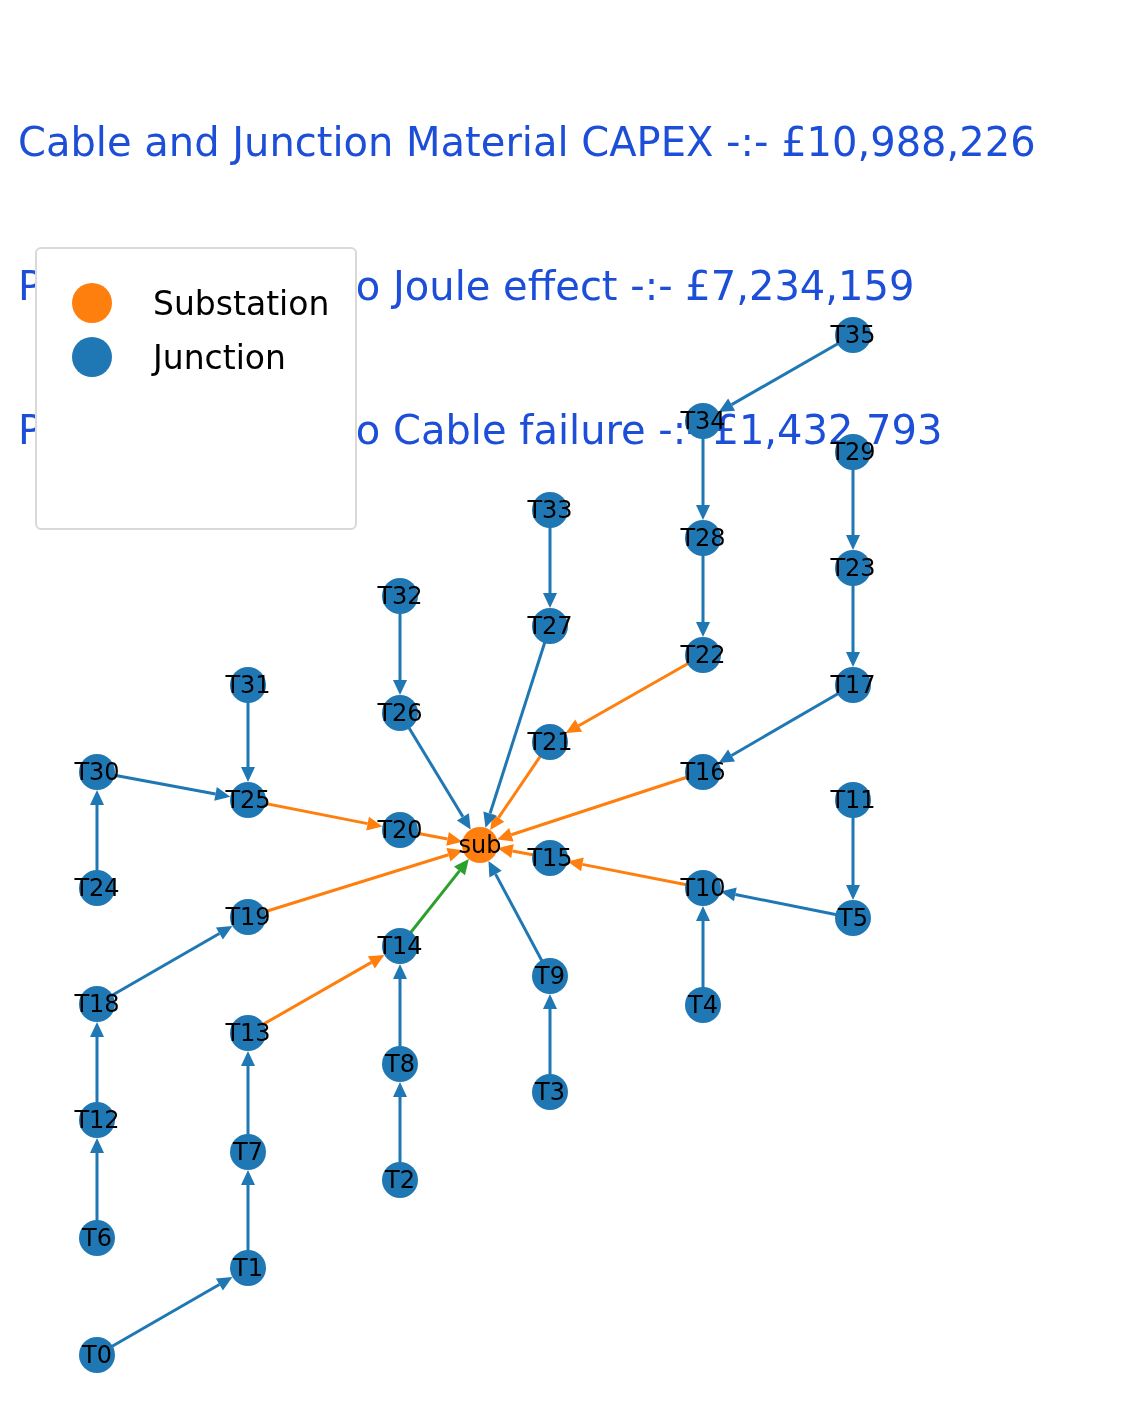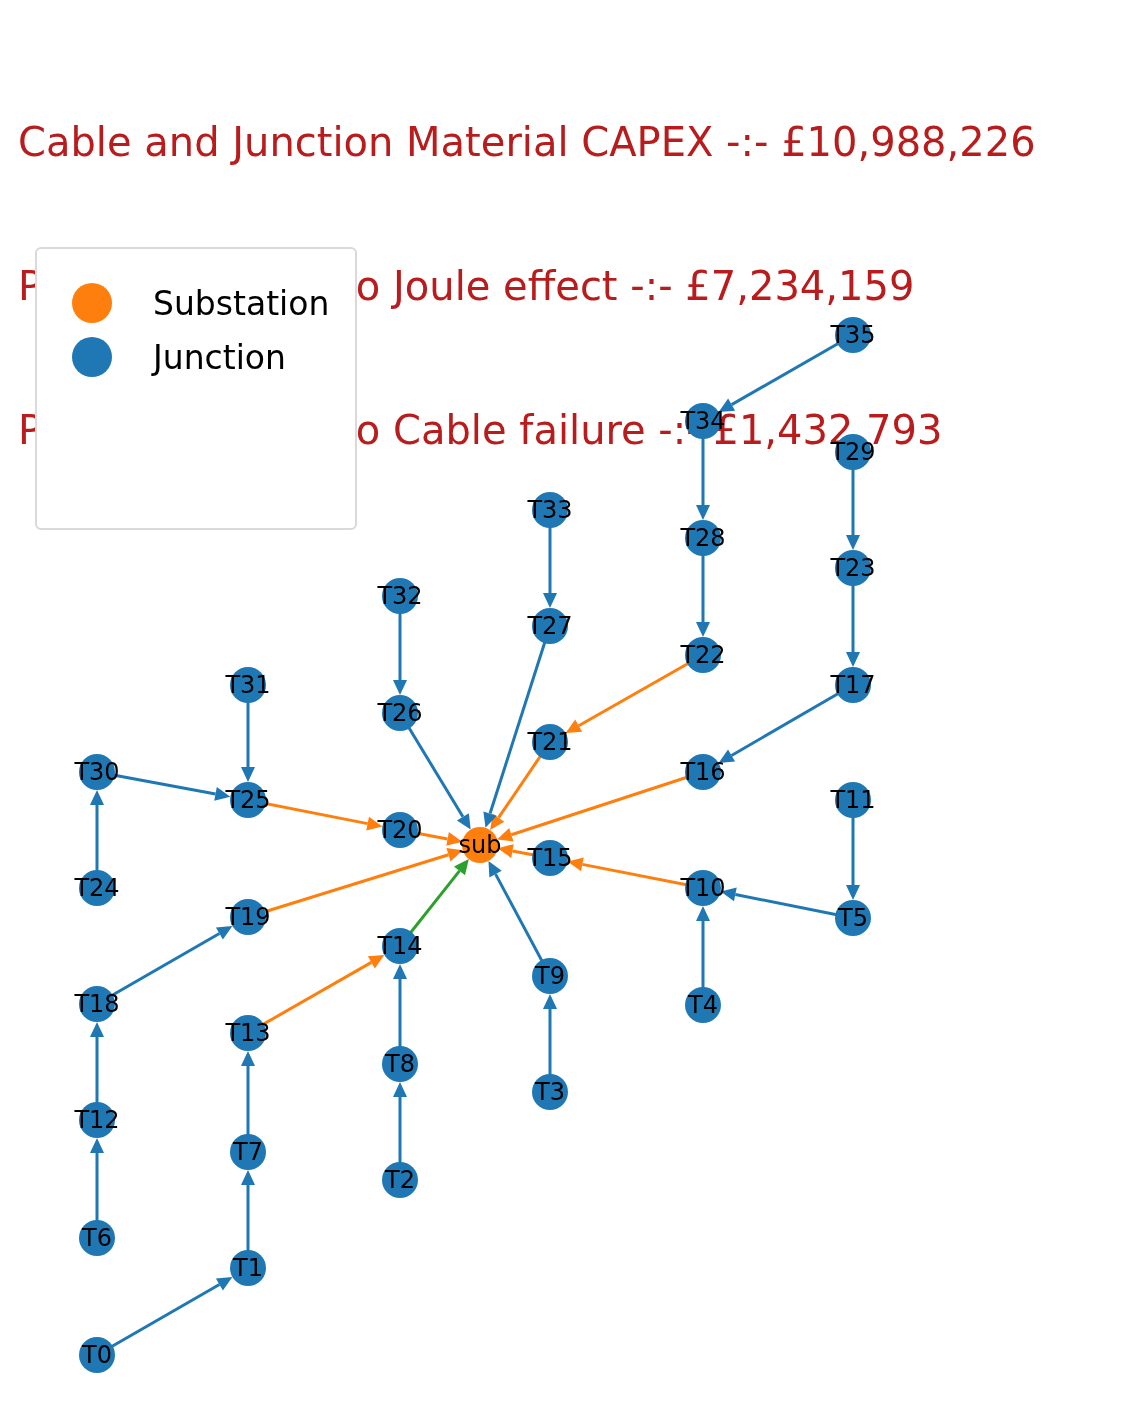--- a/index.html
+++ b/index.html
@@ -1,17 +1,17 @@
 <!DOCTYPE html>
 <html><head>
 <meta charset="utf-8">
 <style>
   html,body{margin:0;padding:0;background:#ffffff;}
   body{width:1148px;height:1418px;position:relative;overflow:hidden;font-family:"DejaVu Sans",sans-serif;}
-  .title{position:absolute;left:18px;top:22px;font-size:40px;line-height:48px;color:#b91c1c;white-space:pre;}
+  .title{position:absolute;left:18px;top:22px;font-size:40px;line-height:48px;color:#1d4ed8;white-space:pre;}
   svg{position:absolute;left:0;top:0;}
   .legend{position:absolute;left:35px;top:247px;width:322px;height:283px;border:2px solid #d9d9d9;border-radius:6px;background:#fff;box-sizing:border-box;}
   .leg-row{position:absolute;left:0;height:40px;display:flex;align-items:center;margin-top:24px;}
   .leg-marker{width:110px;display:flex;justify-content:center;align-items:center;}
   .dot{width:40px;height:40px;border-radius:50%;}
   .line{width:78px;height:4px;}
   .leg-label{font-size:33px;color:#000;margin-left:6px;}
 </style>
 </head>
 <body>

